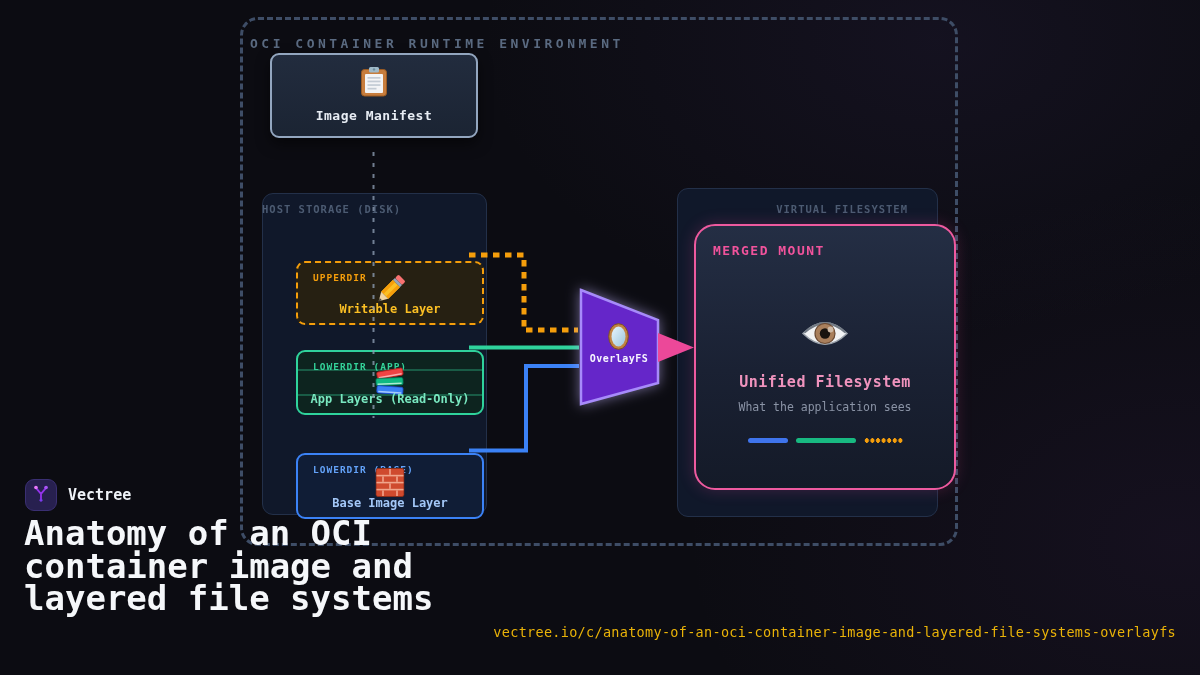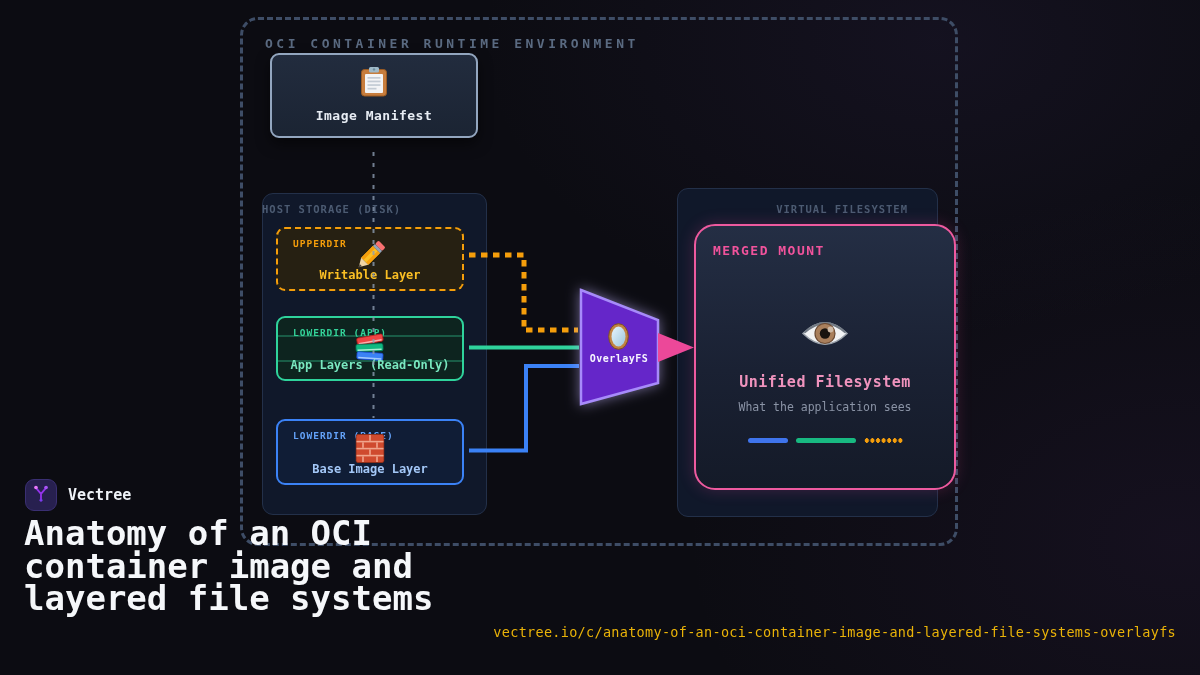--- a/index.html
+++ b/index.html
@@ -10,42 +10,42 @@
     background:
       radial-gradient(ellipse 650px 420px at 78% 6%, rgba(72,52,116,0.14), transparent 70%),
       radial-gradient(ellipse 700px 500px at 98% 80%, rgba(88,48,122,0.12), transparent 70%),
       #0c0c12;
   }
   .abs { position:absolute; }
 
   
   .env-box { left:240px; top:17px; width:718px; height:529px;
     border:3px dashed #3e4d66; border-radius:18px; }
-  .env-label { left:265px; top:36px; color:#5a6a81; font-size:13px; font-weight:bold;
+  .env-label { left:250px; top:36px; color:#5a6a81; font-size:13px; font-weight:bold;
     letter-spacing:3.5px; }
 
   
   .manifest-box { left:270px; top:53px; width:208px; height:85px;
     background:linear-gradient(180deg,#222c3e,#1b2433);
     border:2px solid #93a6bf; border-radius:9px;
     box-shadow:0 6px 14px rgba(0,0,0,0.5); text-align:center; }
   .manifest-box .icon { position:absolute; left:50%; transform:translateX(-50%); top:11px; }
   .manifest-label { position:absolute; left:0; right:0; bottom:13px;
     color:#e8edf4; font-size:13px; font-weight:bold; letter-spacing:0.5px; }
 
   
   .panel { background:#10182a; border:1.5px solid #233049; border-radius:11px; }
   .host-panel { left:262px; top:193px; width:225px; height:322px; }
   .vfs-panel  { left:677px; top:188px; width:261px; height:329px; }
   .panel-label { font-size:10.5px; font-weight:bold; letter-spacing:1px; color:#4c5b72;padding-left:17px; }
   .host-label { left:245px; top:203px; }
   .vfs-label  { right:292px; top:203px; }
 
   
-  .layer { left:276px; width:188px; border-radius:9px; text-align:center; }
+  .layer { left:296px; width:188px; border-radius:9px; text-align:center;margin-top:34px; }
   .layer-tag { position:absolute; left:15px; top:9px; font-size:9.5px; font-weight:bold;
     letter-spacing:1px; }
   .layer-name { position:absolute; left:0; right:0; bottom:7px; font-size:12px; font-weight:bold; }
   .layer .icon { position:absolute; left:50%; transform:translateX(-50%); }
 
   .layer-upper { top:227px; height:64px; background:#262012;
     border:2.5px dashed #f59e0b; }
   .layer-upper .layer-tag { color:#f59e0b; }
   .layer-upper .layer-name { color:#fbbf24; }
   .layer-upper .icon { top:9px; }

